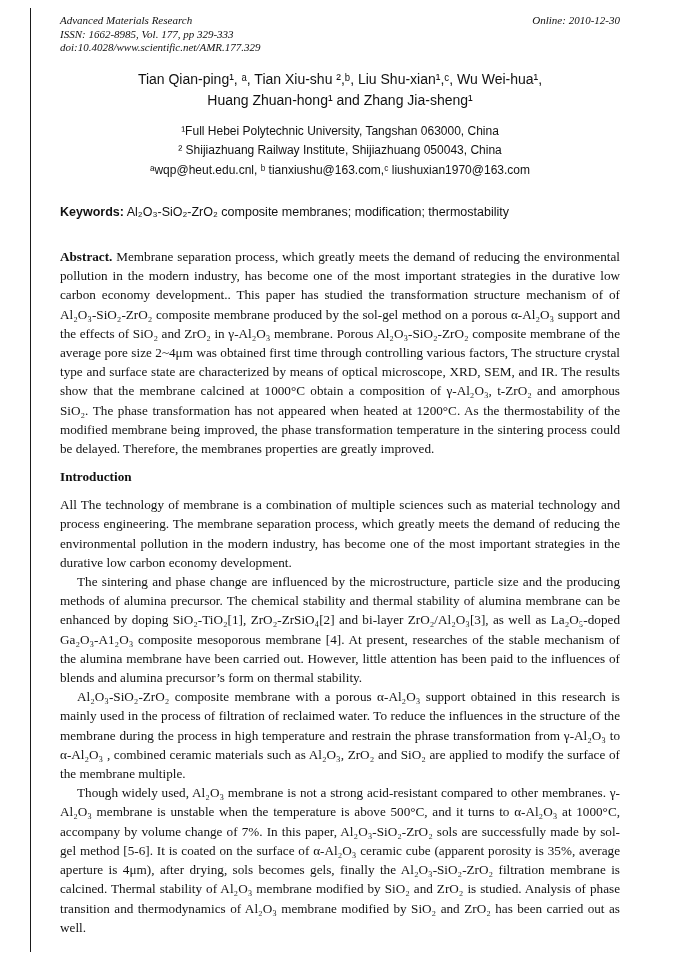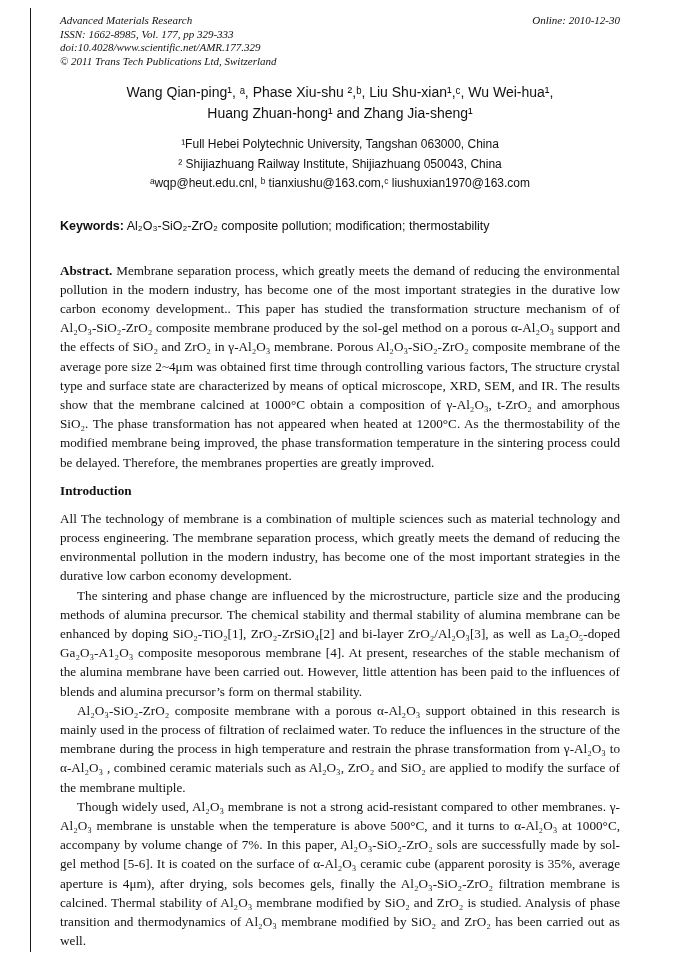--- a/index.html
+++ b/index.html
@@ -105,37 +105,36 @@
 
   <div class="content">
 
     <header class="journal-header">
       <div class="header-row">
         <span>Advanced Materials Research</span>
         <span>Online: 2010-12-30</span>
       </div>
       <div>ISSN: 1662-8985, Vol. 177, pp 329-333</div>
       <div>doi:10.4028/www.scientific.net/AMR.177.329</div>
-      <div>© 2011 Trans Tech Publications Ltd, Switzerland</div>
     </header>
 
 
     <div class="authors">
-      <div>Wang Qian-ping¹, ᵃ, Phase Xiu-shu ²,ᵇ, Liu Shu-xian¹,ᶜ, Wu Wei-hua¹,</div>
+      <div>Tian Qian-ping¹, ᵃ, Tian Xiu-shu ²,ᵇ, Liu Shu-xian¹,ᶜ, Wu Wei-hua¹,</div>
       <div>Huang Zhuan-hong¹ and Zhang Jia-sheng¹</div>
     </div>
 
     <div class="affil-block">
       <div class="affil">¹Full Hebei Polytechnic University, Tangshan 063000, China</div>
       <div class="affil">² Shijiazhuang Railway Institute, Shijiazhuang 050043, China</div>
       <div class="affil">ᵃwqp@heut.edu.cnl, ᵇ tianxiushu@163.com,ᶜ liushuxian1970@163.com</div>
     </div>
 
     <p class="keywords">
-      <span class="kw-label">Keywords:</span><span> Al₂O₃-SiO₂-ZrO₂ composite pollution; modification; thermostability</span>
+      <span class="kw-label">Keywords:</span><span> Al₂O₃-SiO₂-ZrO₂ composite membranes; modification; thermostability</span>
     </p>
 
     <p class="bodytext abstract">
       <span class="bold-label">Abstract.</span><span> Membrane separation process, which greatly meets the demand of reducing the environmental pollution in the modern industry, has become one of the most important strategies in the durative low carbon economy development.. This paper has studied the transformation structure mechanism of of Al₂O₃-SiO₂-ZrO₂ composite membrane produced by the sol-gel method on a porous α-Al₂O₃ support and the effects of SiO₂ and ZrO₂ in γ-Al₂O₃ membrane. Porous Al₂O₃-SiO₂-ZrO₂ composite membrane of the average pore size 2~4μm was obtained first time through controlling various factors, The structure crystal type and surface state are characterized by means of optical microscope, XRD, SEM, and IR. The results show that the membrane calcined at 1000°C obtain a composition of γ-Al₂O₃, t-ZrO₂ and amorphous SiO₂. The phase transformation has not appeared when heated at 1200°C. As the thermostability of the modified membrane being improved, the phase transformation temperature in the sintering process could be delayed. Therefore, the membranes properties are greatly improved.</span>
     </p>
 
     <h2 class="section-heading">Introduction</h2>
 
     <p class="bodytext">All The technology of membrane is a combination of multiple sciences such as material technology and process engineering. The membrane separation process, which greatly meets the demand of reducing the environmental pollution in the modern industry, has become one of the most important strategies in the durative low carbon economy development.</p>
     <p class="bodytext indent">The sintering and phase change are influenced by the microstructure, particle size and the producing methods of alumina precursor. The chemical stability and thermal stability of alumina membrane can be enhanced by doping SiO₂-TiO₂[1], ZrO₂-ZrSiO₄[2] and bi-layer ZrO₂/Al₂O₃[3], as well as La₂O₅-doped Ga₂O₃-A1₂O₃ composite mesoporous membrane [4]. At present, researches of the stable mechanism of the alumina membrane have been carried out. However, little attention has been paid to the influences of blends and alumina precursor’s form on thermal stability.</p>

